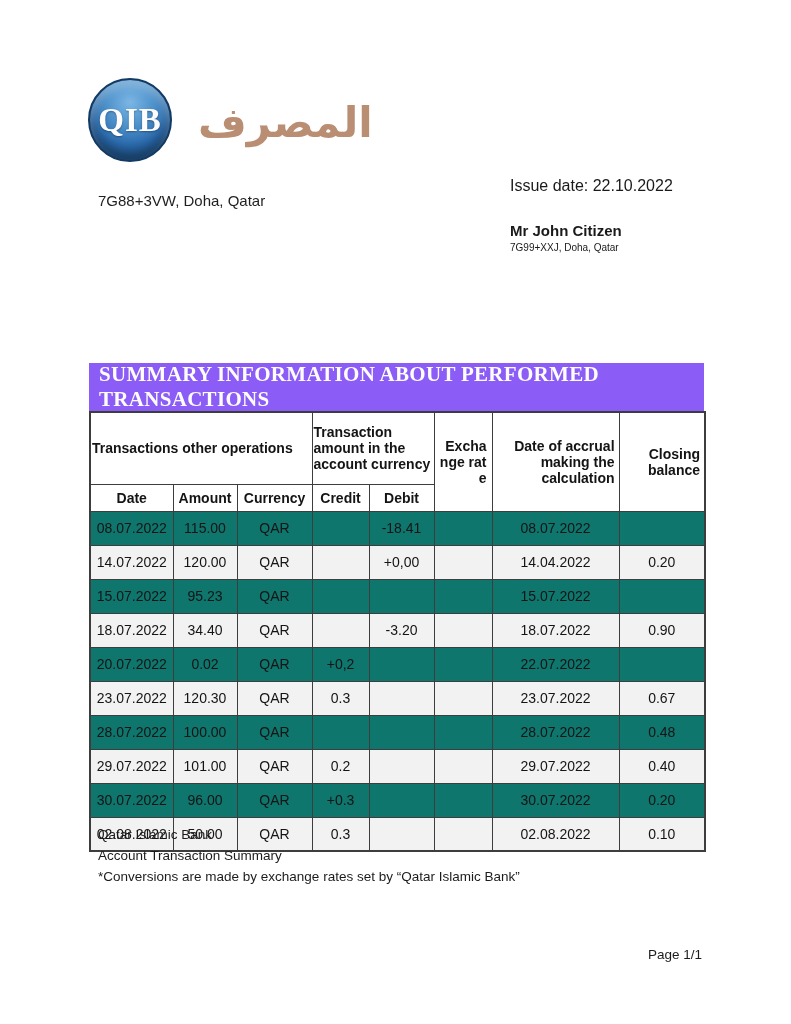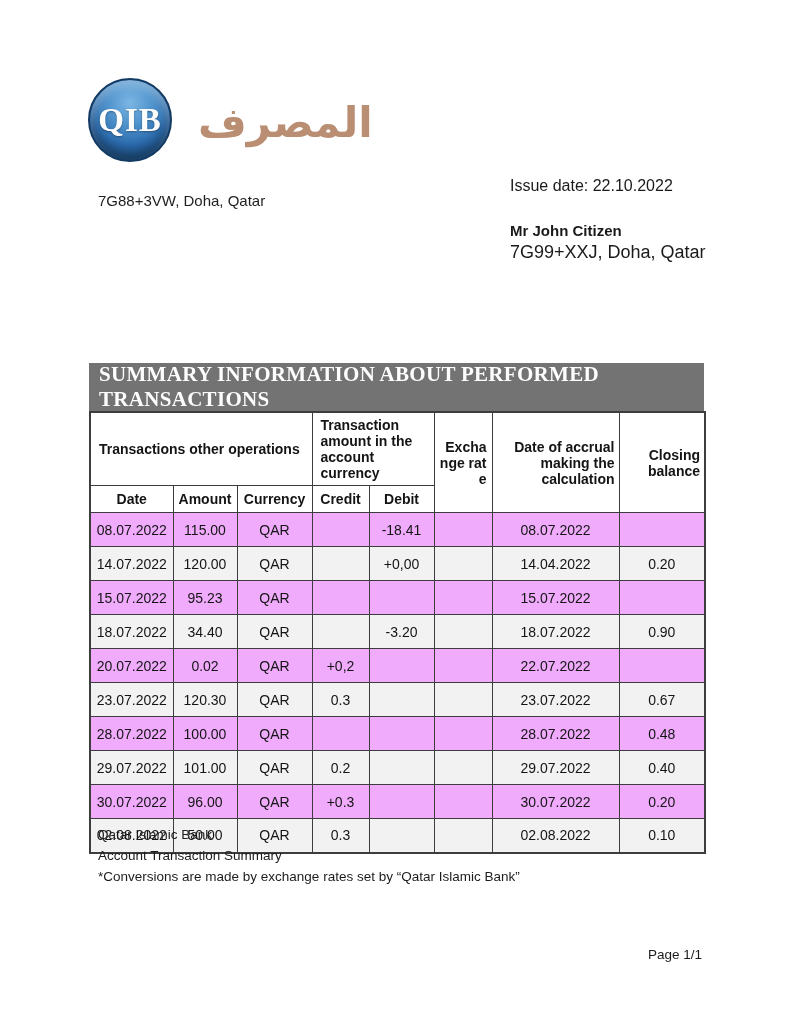--- a/index.html
+++ b/index.html
@@ -32,46 +32,46 @@
     margin-left:26px; margin-top:6px;
     font-family:"DejaVu Sans", sans-serif;
     font-size:42px; font-weight:bold; color:#b98e72; line-height:1;
   }
 
   
   .sender-address { position:absolute; left:98px; top:176px; font-size:15px; color:#1f1f1f; }
   .right-block { position:absolute; left:510px; top:161px; width:240px; }
   .issue-date { font-size:16px; color:#1a1a1a; }
   .recipient-name { margin-top:27px; font-size:15px; font-weight:bold; }
-  .recipient-address { margin-top:3px; font-size:18px; }
+  .recipient-address { margin-top:3px; font-size:10px; }
 
   
   .band {
     position:absolute; left:89px; top:347px; width:615px; height:48px;
-    background:#737373; color:#fdfdfd;
+    background:#8b5cf6; color:#fdfdfd;
     font-family:"Liberation Serif", serif; font-weight:bold;
     font-size:21px; letter-spacing:0.3px;
     display:flex; align-items:center; padding-left:10px;
   }
 
   
   table.tx {
     position:absolute; left:89px; top:395px; width:615px;
     border-collapse:collapse; table-layout:fixed;
     font-size:14px; color:#141414;
     border:2px solid #3d3d3d;
   }
   table.tx th, table.tx td { border:1px solid #3d3d3d; overflow:hidden; }
   table.tx thead th { background:#ffffff; font-weight:bold; font-size:14px; vertical-align:middle; }
-  th.group-left { text-align:left; padding:4px 8px; height:72px; }
+  th.group-left { text-align:left; padding:4px 1px; height:72px; }
   th.span-center { text-align:right; padding:15px 4px; }
   th.break { word-break:break-all; text-align:right; padding:17px 5px; }
   tr.subhead th { background:#d9d9d9; height:27px; text-align:center; font-size:15px; padding:2px 4px; }
   table.tx tbody td { height:34px; text-align:center; vertical-align:middle; padding:2px 4px; }
-  tr.row-blue td { background:#f0abfc; }
+  tr.row-blue td { background:#0f766e; }
   tr.row-light td { background:#f2f2f2; }
 
   
   .footer-notes { position:absolute; left:98px; top:808px; font-size:13.5px; line-height:21px; color:#1c1c1c; }
   .page-number { position:absolute; left:89px; top:931px; width:613px; text-align:right; font-size:13.5px; color:#1c1c1c; }
 </style>
 </head>
 <body>
 
 <div class="page">

